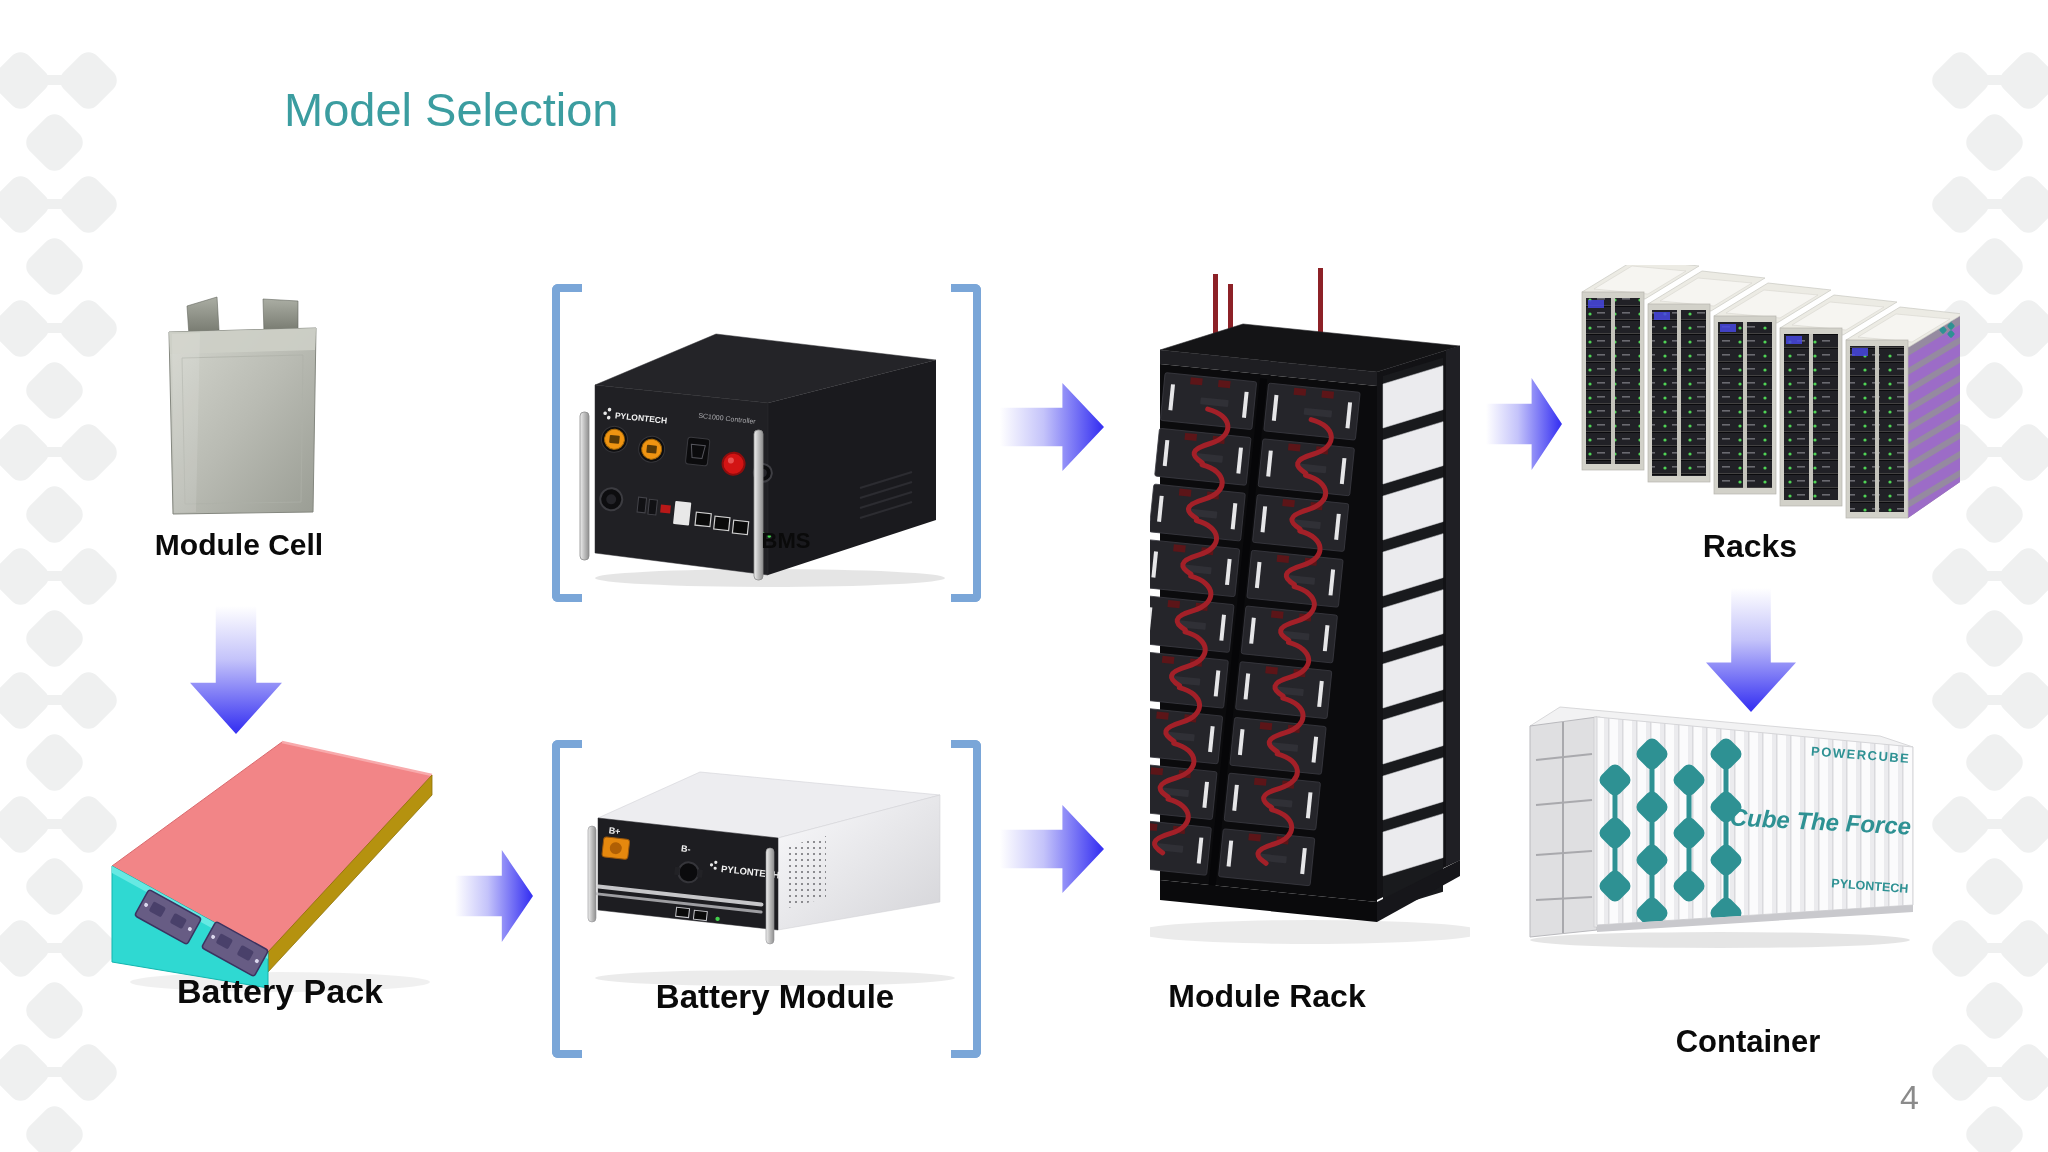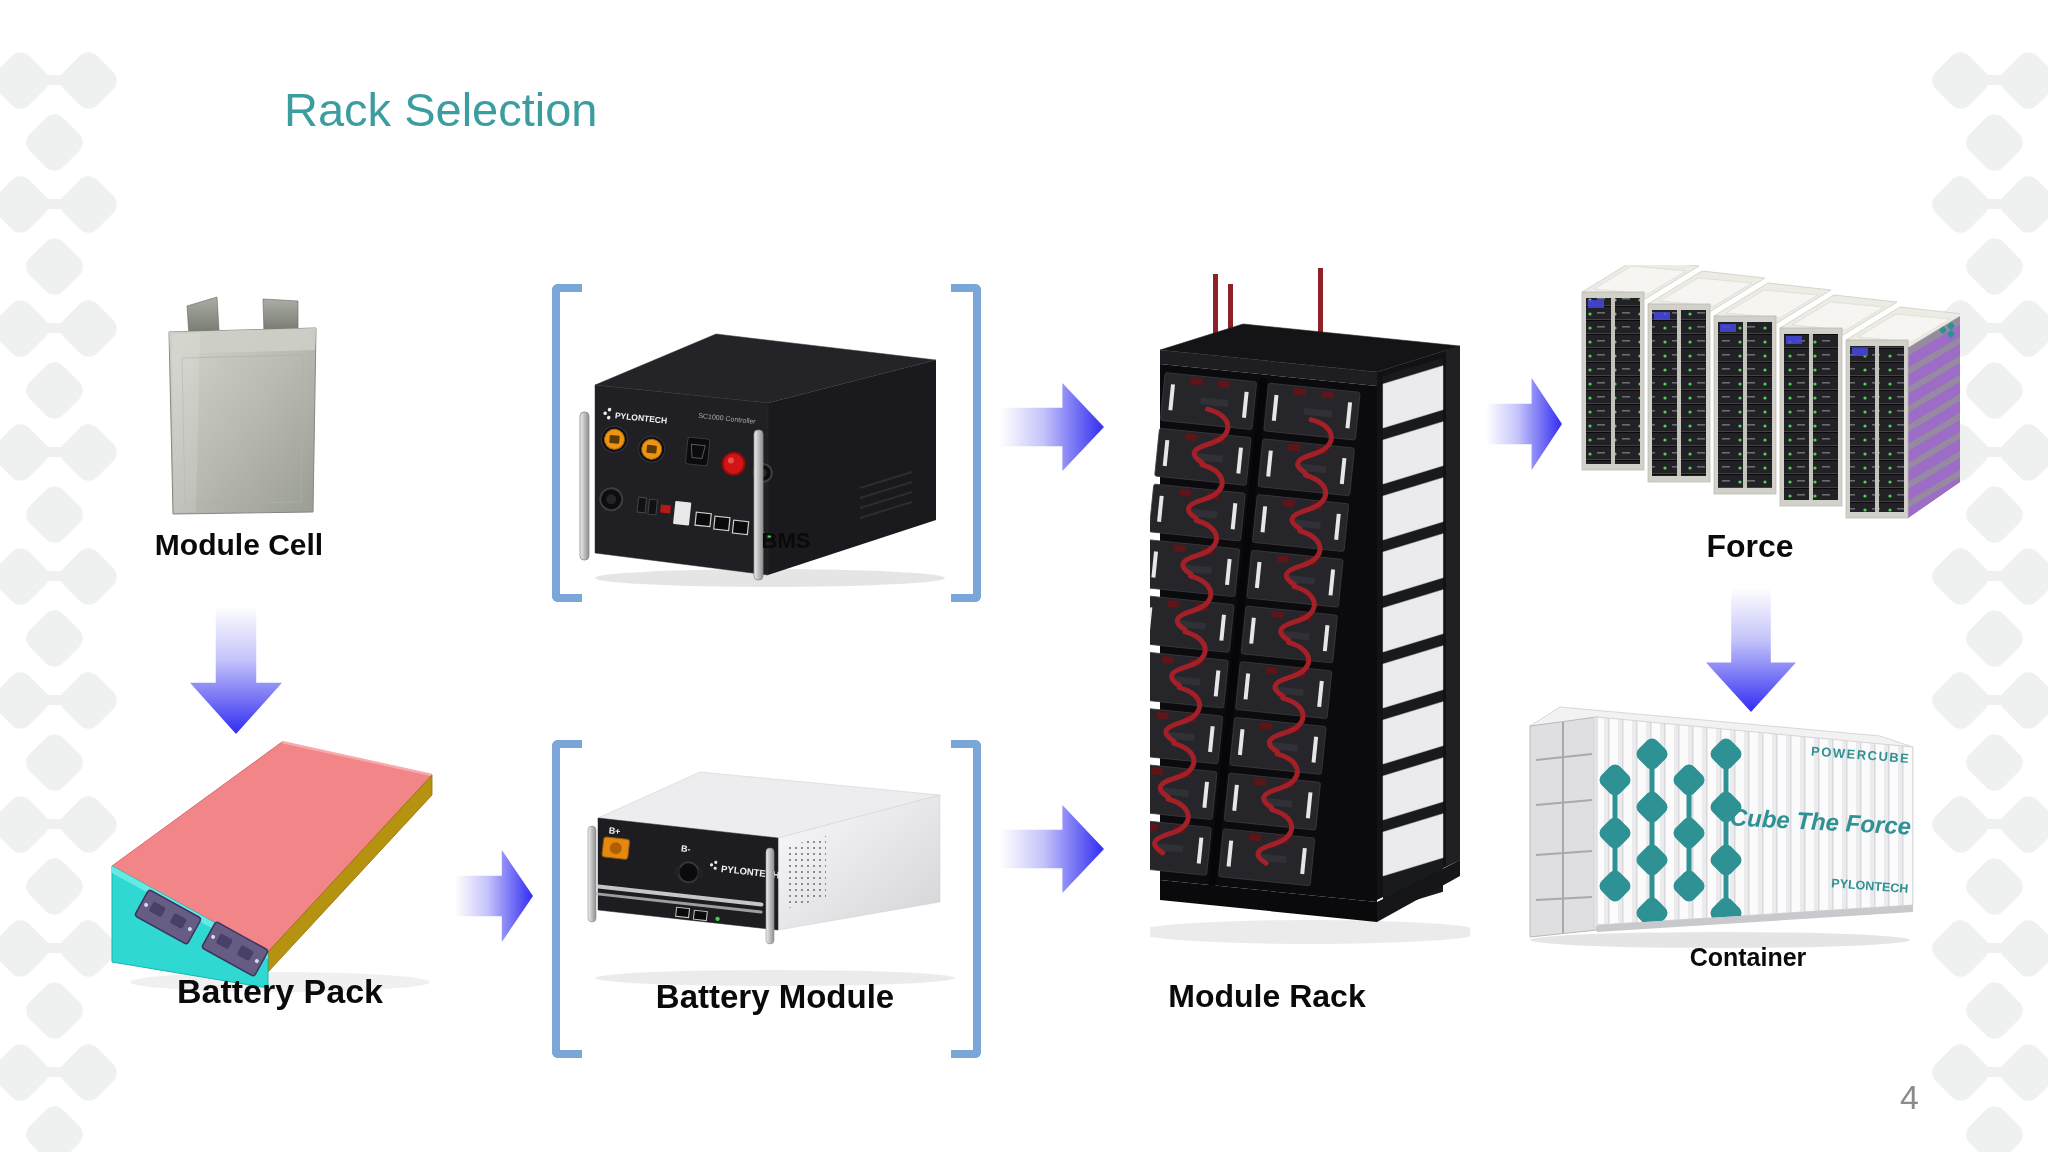--- a/index.html
+++ b/index.html
@@ -102,21 +102,21 @@
       <div class="bg-diamond" style="left: -3.5px; top: 1048.5px;"></div>
       <div class="bg-diamond" style="left: 64.5px; top: 1048.5px;"></div>
       <div class="bg-neck" style="left: 44px; top: 1067px;"></div>
       <div class="bg-diamond" style="left: 1936.5px; top: 1048.5px;"></div>
       <div class="bg-diamond" style="left: 2004.5px; top: 1048.5px;"></div>
       <div class="bg-neck" style="left: 1984px; top: 1067px;"></div>
       <div class="bg-diamond" style="left: 30.5px; top: 1110.5px;"></div>
       <div class="bg-diamond" style="left: 1970.5px; top: 1110.5px;"></div>
     </div>
 
-  <div class="title">Rack Selection</div>
+  <div class="title">Model Selection</div>
 
   <svg class="figure" style="left:160px;top:290px" width="200" height="235" viewBox="0 0 200 235">
     <defs>
       <linearGradient id="cellBody" x1="0" y1="0" x2="1" y2="1">
         <stop offset="0" stop-color="#d4d6ce"></stop>
           <stop offset="0.5" stop-color="#b9bbb3"></stop>
         <stop offset="1" stop-color="#9a9d94"></stop>
       </linearGradient>
       <linearGradient id="tabGrad" x1="0" y1="0" x2="0" y2="1">
         <stop offset="0" stop-color="#aaada3"></stop>
@@ -481,21 +481,21 @@
         </g>
         <polygon points="276,75 330,42 393,49 339,82" fill="#ecebe4" stroke="#c9c8c1" stroke-width="0.7"></polygon>
         <polygon points="288,72 326,49 380,54 342,77" fill="#f6f5f1" stroke="#d6d5ce" stroke-width="0.6"></polygon>
         <rect x="276" y="75" width="62" height="178" fill="#d2d1c9" stroke="#b7b6ae" stroke-width="0.7"></rect>
         <rect x="280" y="81" width="25" height="166" fill="url(#mods)"></rect>
         <rect x="309" y="81" width="25" height="166" fill="url(#mods)"></rect>
         <rect x="305" y="81" width="4" height="166" fill="#c4c3bb"></rect>
         <rect x="282" y="83" width="16" height="8" fill="#4646e0" opacity="0.85"></rect>
       </g>
   </svg>
-  <div class="comp-label" style="left:1750px;top:528px;font-size:32px">Force</div>
+  <div class="comp-label" style="left:1750px;top:528px;font-size:32px">Racks</div>
 
   <div class="arrow arrow-down" style="left:1706px;top:588px;width:90px;height:124px"></div>
 
   <svg class="figure" style="left:1520px;top:700px" width="400" height="250" viewBox="0 0 400 250" id="contSvg">
     <defs>
       <pattern id="corr" width="14" height="8" patternUnits="userSpaceOnUse">
         <rect width="14" height="8" fill="#fbfbfc"></rect>
         <rect width="4" height="8" fill="#ebebee"></rect>
         <rect x="4" width="1.5" height="8" fill="#d9d9dd"></rect>
       </pattern>
@@ -539,17 +539,17 @@
         <rect x="203.5" y="122" width="5" height="23" fill="#2e9193"></rect>
         <rect x="193" y="147" width="26" height="26" rx="7" transform="rotate(45 206 160)" fill="#2e9193"></rect>
         <rect x="203.5" y="175" width="5" height="23" fill="#2e9193"></rect>
         <rect x="193" y="200" width="26" height="26" rx="7" transform="rotate(45 206 213)" fill="#2e9193"></rect>
       </g>
     <text x="390" y="63" text-anchor="end" font-size="13" font-weight="bold" fill="#2e9193" letter-spacing="1.5" transform="rotate(4.3 390 63)">POWERCUBE</text>
     <text x="300" y="130" text-anchor="middle" font-size="24" font-style="italic" font-weight="bold" fill="#2e9193" transform="rotate(3 300 130)">Cube The Force</text>
     <text x="388" y="193" text-anchor="end" font-size="12.5" font-weight="bold" fill="#2e9193" transform="rotate(4.3 388 193)">PYLONTECH</text>
     <polygon points="77,225 393,205 393,212 77,232" fill="#c9c9cd"></polygon>
   </svg>
-  <div class="comp-label" style="left:1748px;top:943px;font-size:25px">Container</div>
+  <div class="comp-label" style="left:1748px;top:1024px;font-size:31px">Container</div>
 
   <div class="page-number">4</div>
 
 </div>
 
 </body></html>

